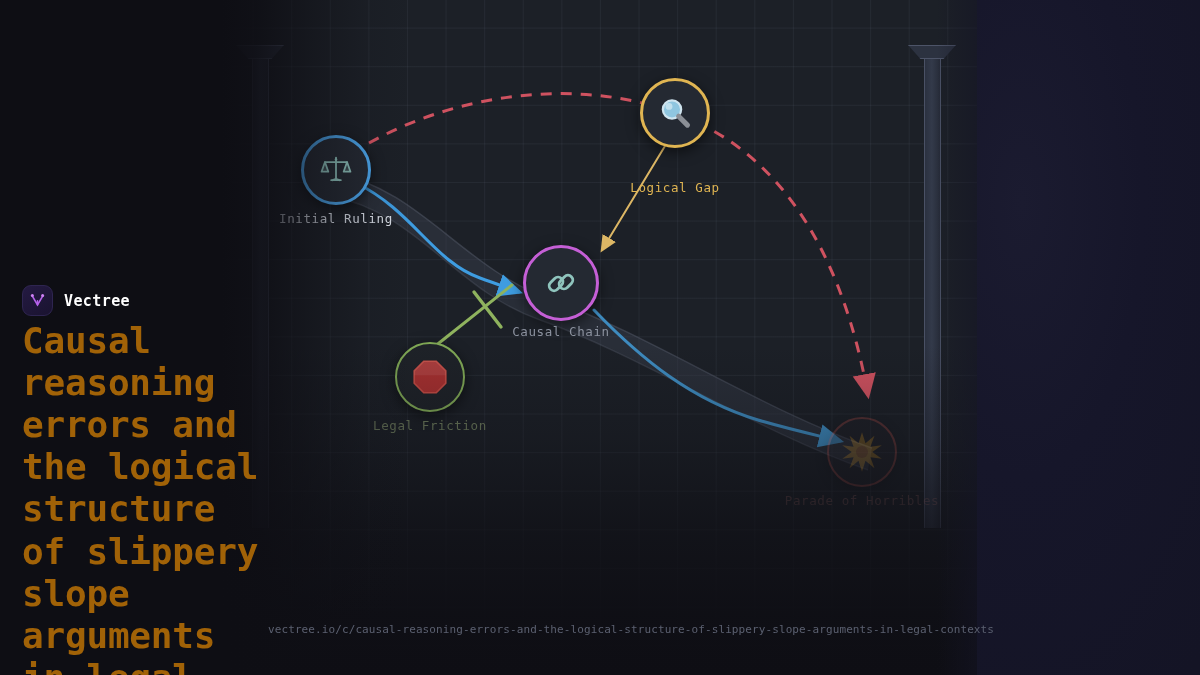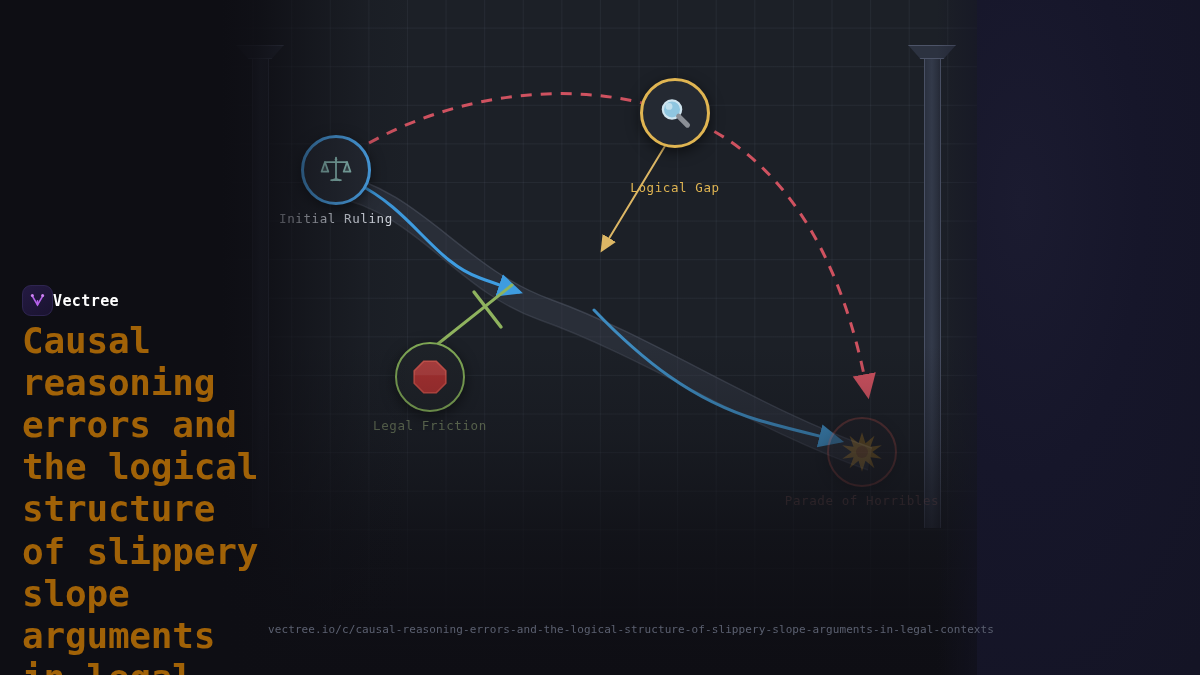--- a/index.html
+++ b/index.html
@@ -103,21 +103,21 @@
   }
   .node.dim { opacity: 0.30; }
 
   
   .panel {
     position: absolute; left: 0; top: 0; width: 232px; height: 675px;
     pointer-events: none;
   }
   .brand {
     position: absolute; left: 22px; top: 285px;
-    display: flex; align-items: center; 
+    display: flex; align-items: center; gap: 11px;
   }
   .brand-mark {
     width: 31px; height: 31px; border-radius: 9px;
     background: linear-gradient(145deg, #241a42 0%, #1a1330 100%);
     border: 1px solid #2e2550;
     display: flex; align-items: center; justify-content: center;
   }
   .brand-name {
     color: #ffffff; font-size: 15px; font-weight: bold;
     font-family: "DejaVu Sans Mono", monospace;
@@ -219,20 +219,31 @@
       <div class="ring" style="inset:0; border:3px solid #e0b552;">
         <svg width="36" height="36" viewBox="0 0 24 24">
           <circle cx="10" cy="9.6" r="6.1" fill="#8fc6e0" stroke="#cfe4ef" stroke-width="1.5"></circle>
           <circle cx="8" cy="7.6" r="2.3" fill="#ffffff" fill-opacity="0.45"></circle>
           <path d="M14.4 14.2 L20.3 20.1" stroke="#8b8f96" stroke-width="3.4" stroke-linecap="round"></path>
         </svg>
       </div>
       <div class="nlabel" style="top:76px; color:#e0b552;margin-top:26px;">Logical Gap</div>
     </div>
 
+    <div class="node" style="left:301px; top:245px; width:76px; height:76px;">
+      <div class="ring" style="inset:0; border:3px solid #c55fd6;">
+        <svg width="36" height="36" viewBox="0 0 24 24">
+          <g fill="none" stroke="#8fc4bd" stroke-width="1.9" stroke-linecap="round">
+            <rect x="3.6" y="9.4" width="10.2" height="6.4" rx="3.2" transform="rotate(-45 8.7 12.6)"></rect>
+            <rect x="10.2" y="8.2" width="10.2" height="6.4" rx="3.2" transform="rotate(-45 15.3 11.4)"></rect>
+          </g>
+        </svg>
+      </div>
+      <div class="nlabel" style="top:79px; color:#8b919e;">Causal Chain</div>
+    </div>
 
     <div class="node" style="left:173px; top:342px; width:70px; height:70px;">
       <div class="ring" style="inset:0; border:2px solid #7fa755; background:#1e2228;">
         <svg width="44" height="44" viewBox="0 0 24 24">
           <polygon points="8.6,3.4 15.4,3.4 20.6,8.6 20.6,15.4 15.4,20.6 8.6,20.6 3.4,15.4 3.4,8.6" fill="#a63030" stroke="#c24a43" stroke-width="0.9"></polygon>
           <polygon points="8.6,3.4 15.4,3.4 20.6,8.6 20.6,11 3.4,11 3.4,8.6" fill="#ffffff" fill-opacity="0.07"></polygon>
         </svg>
       </div>
       <div class="nlabel" style="top:76px; color:#6c7a5c;">Legal Friction</div>
     </div>

